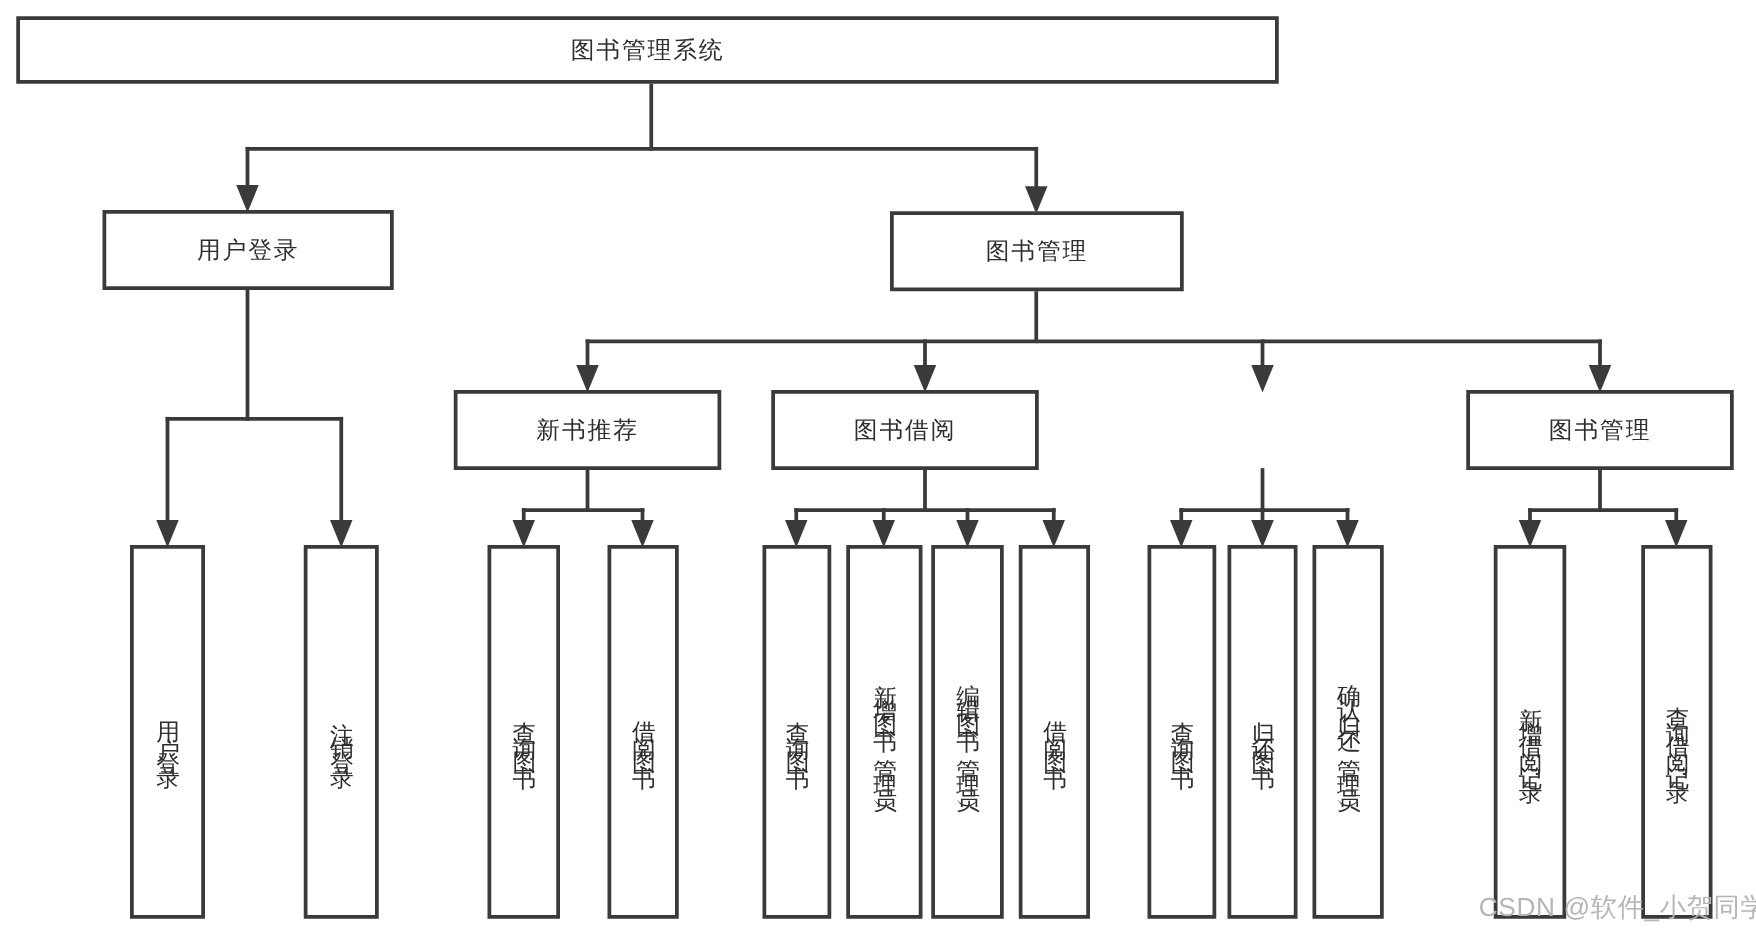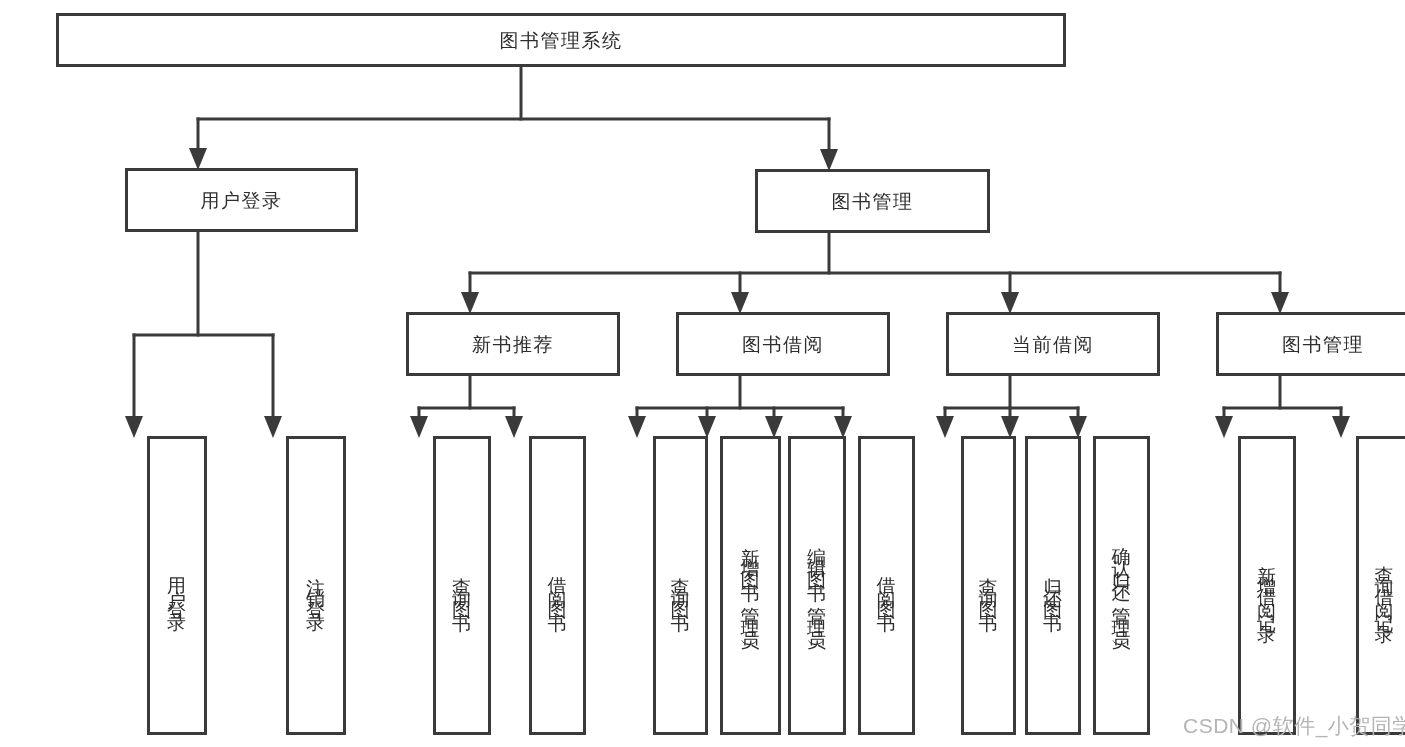--- a/index.html
+++ b/index.html
@@ -19,21 +19,20 @@
   }
   .node {
     position: absolute;
     box-sizing: border-box;
     border: 3px solid var(--line-color, #3a3a3a);
     background: #ffffff;
     display: flex;
     align-items: center;
     justify-content: center;
     z-index: 2;
-    margin-left: 43px;
   }
   .node .lbl {
     font-size: 19px;
     color: var(--text-color, #2e2e2e);
     letter-spacing: 1.5px;
     white-space: nowrap;
     line-height: 1;
   }
   .vnode .lbl {
     writing-mode: vertical-rl;
@@ -51,21 +50,21 @@
     color: var(--watermark-color, #b5b5b5);
     white-space: nowrap;
   }
 
   
   .n-root { left: 13px;  top: 13px;  width: 1010px; height: 54px; }
   .n-l2a  { left: 82px;  top: 168px; width: 233px;  height: 64px; }
   .n-l2b  { left: 712px; top: 169px; width: 235px;  height: 64px; }
   .n-l3   { top: 312px; width: 214px; height: 64px; }
   .n-l3a  { left: 363px; }
-  .n-l3b  { left: 633px; }
+  .n-l3b  { left: 617px; }
   .n-l3c  { left: 903px; }
   .n-l3d  { left: 1173px; }
   .vnode  { top: 436px; height: 299px; }
   .n-ul1 { left: 104px;  width: 60px; }
   .n-ul2 { left: 243px;  width: 60px; }
   .n-nb1 { left: 390px;  width: 58px; }
   .n-nb2 { left: 486px;  width: 57px; }
   .n-bb1 { left: 610px;  width: 55px; }
   .n-bb2 { left: 677px;  width: 61px; }
   .n-bb3 { left: 745px;  width: 58px; }
@@ -146,23 +145,20 @@
   <div class="node n-l3 n-l3a">
     <span class="lbl">新书推荐</span>
   </div>
 
   <div class="node n-l2b">
     <span class="lbl">图书管理</span>
   </div>
   <div class="node n-l3 n-l3b">
     <span class="lbl">图书借阅</span>
   </div>
-  <div class="node n-l3 n-l3c">
-    <span class="lbl">当前借阅</span>
-  </div>
   <div class="node n-l3 n-l3d">
     <span class="lbl">图书管理</span>
   </div>
 
   <div class="node vnode n-ul1">
     <span class="lbl">用户登录</span>
   </div>
   <div class="node vnode n-ul2">
     <span class="lbl">注销登录</span>
   </div>

